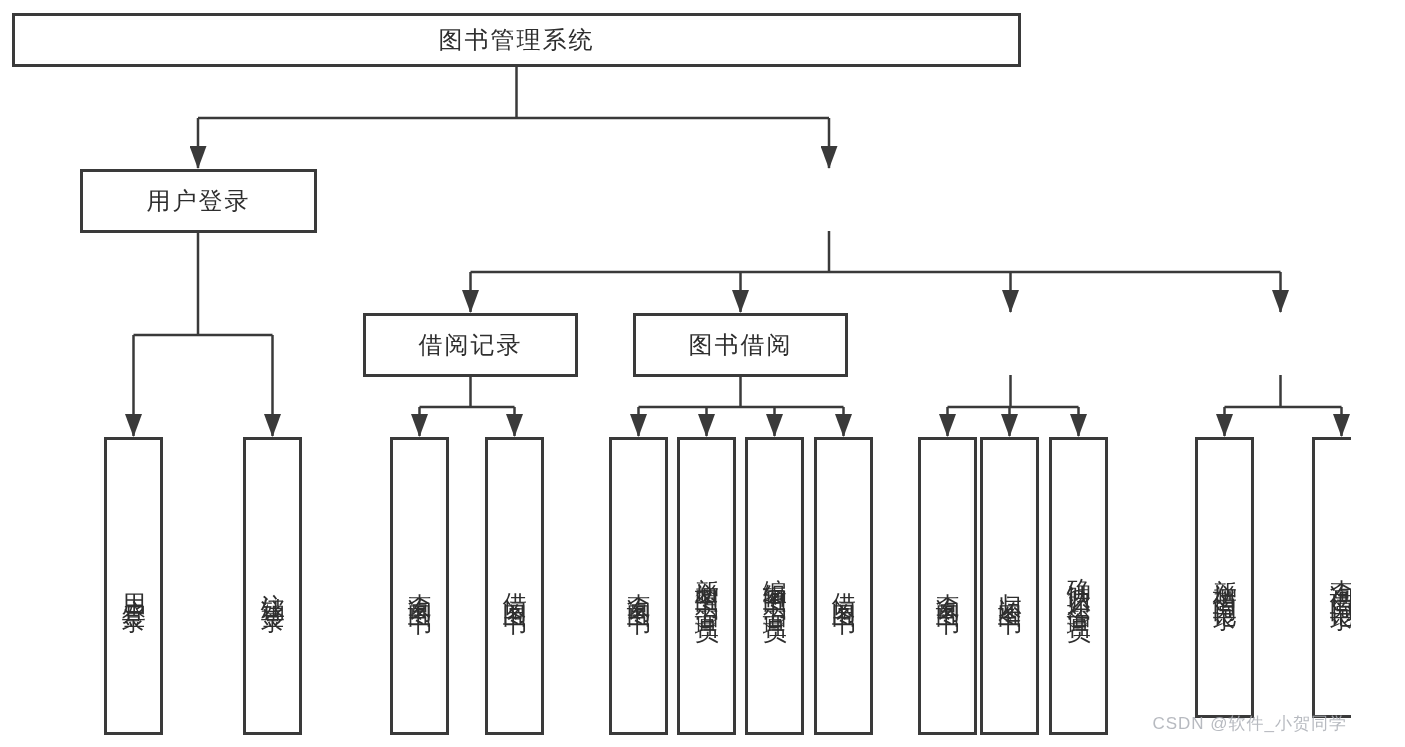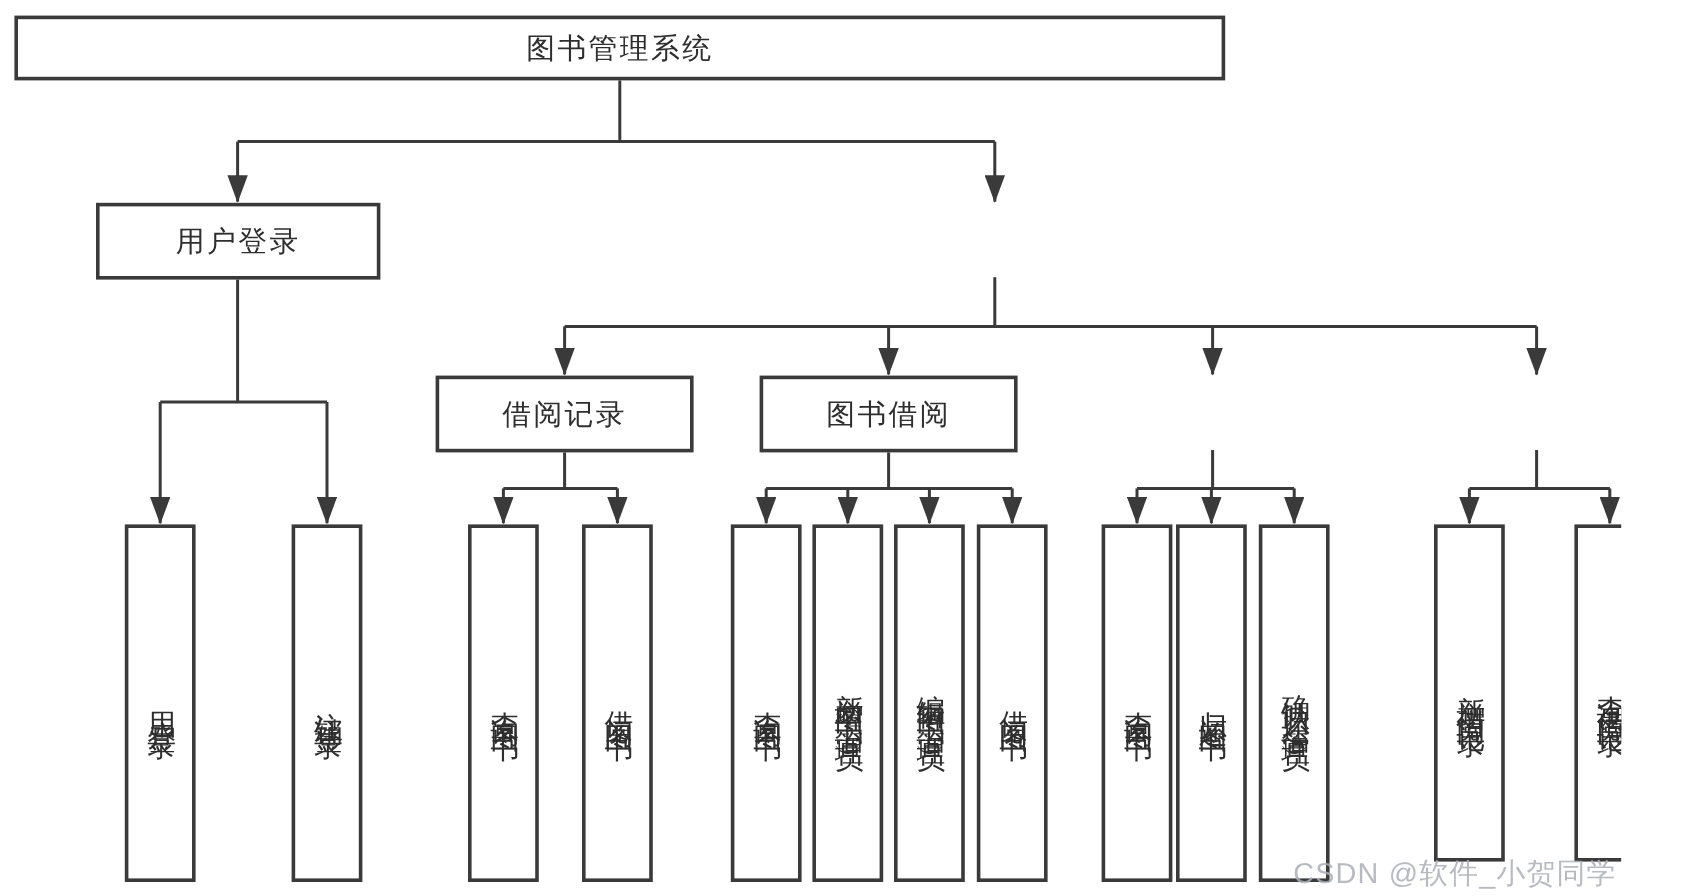--- a/index.html
+++ b/index.html
@@ -24,21 +24,21 @@
   .v{
     writing-mode:vertical-rl;
     text-orientation:mixed;
     font-size:24px;
     letter-spacing:6px;
     line-height:1.1;
   }
   .watermark{
     position:absolute;
     top:712px;right:4px;
-    font-size:24px;
+    font-size:17px;
     letter-spacing:1px;
     color:rgba(170,174,181,0.85);
     z-index:5;
     white-space:nowrap;
   }
 </style>
 </head>
 <body>
 
 <div id="stage">

